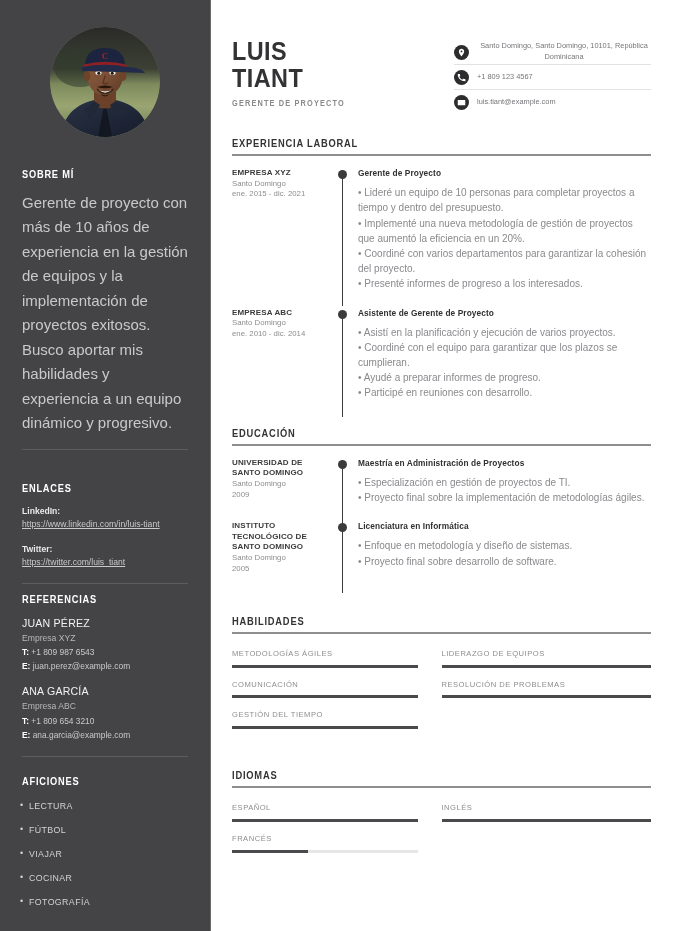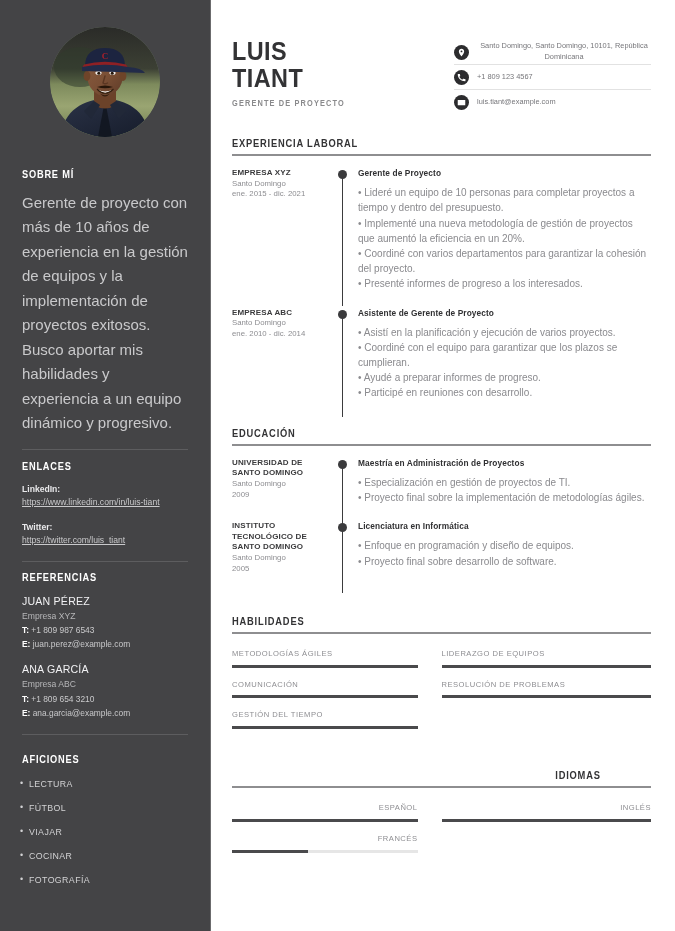--- a/index.html
+++ b/index.html
@@ -60,21 +60,21 @@
 
   .side-divider {
     height: 1px;
     background: #5d5d5f;
     margin: 14px 0 0 0;
   }
 
   .block-about { margin-top: 31px; }
   .block-about .side-body { margin-top: 11px; }
 
-  .block-links { margin-top: 10px; }
+  .block-links { margin-top: 32px; }
   .link-group { margin-top: 11px; }
   .link-label {
     font-size: 8.6px;
     font-weight: bold;
     color: #e8e8ea;
     line-height: 1.5;
   }
   .link-url {
     font-size: 8.6px;
     color: #c9c9cb;
@@ -528,21 +528,21 @@
           <div class="tl-loc">Santo Domingo</div>
           <div class="tl-date">2005</div>
         </div>
         <div class="tl-mid">
           <div class="tl-line" style="bottom:-18px;"></div>
           <div class="tl-dot"></div>
         </div>
         <div class="tl-right">
           <div class="tl-role">Licenciatura en Informática</div>
           <div class="tl-bullets">
-            <div class="tl-bullet">Enfoque en programación y diseño de equipos.</div>
+            <div class="tl-bullet">Enfoque en metodología y diseño de sistemas.</div>
             <div class="tl-bullet">Proyecto final sobre desarrollo de software.</div>
           </div>
         </div>
       </div>
     </section>
 
     <section class="section" style="margin-top:40px;">
       <div class="sec-title">HABILIDADES</div>
       <div class="sec-rule"></div>
 
@@ -573,21 +573,21 @@
         </div>
         <div class="bar-cell">
           <div class="bar-label">GESTIÓN DEL TIEMPO</div>
           <div class="bar-track">
               <div class="bar-fill" style="width: 100%;"></div>
             </div>
         </div>
       </div>
     </section>
 
-    <section class="section" style="margin-top:40px;text-align:right;">
+    <section class="section" style="margin-top:40px;">
       <div class="sec-title">IDIOMAS</div>
       <div class="sec-rule" style="height:1.6px;"></div>
 
       <div class="bar-grid">
         <div class="bar-cell">
           <div class="bar-label">ESPAÑOL</div>
           <div class="bar-track">
               <div class="bar-fill" style="width: 100%;"></div>
             </div>
         </div>

